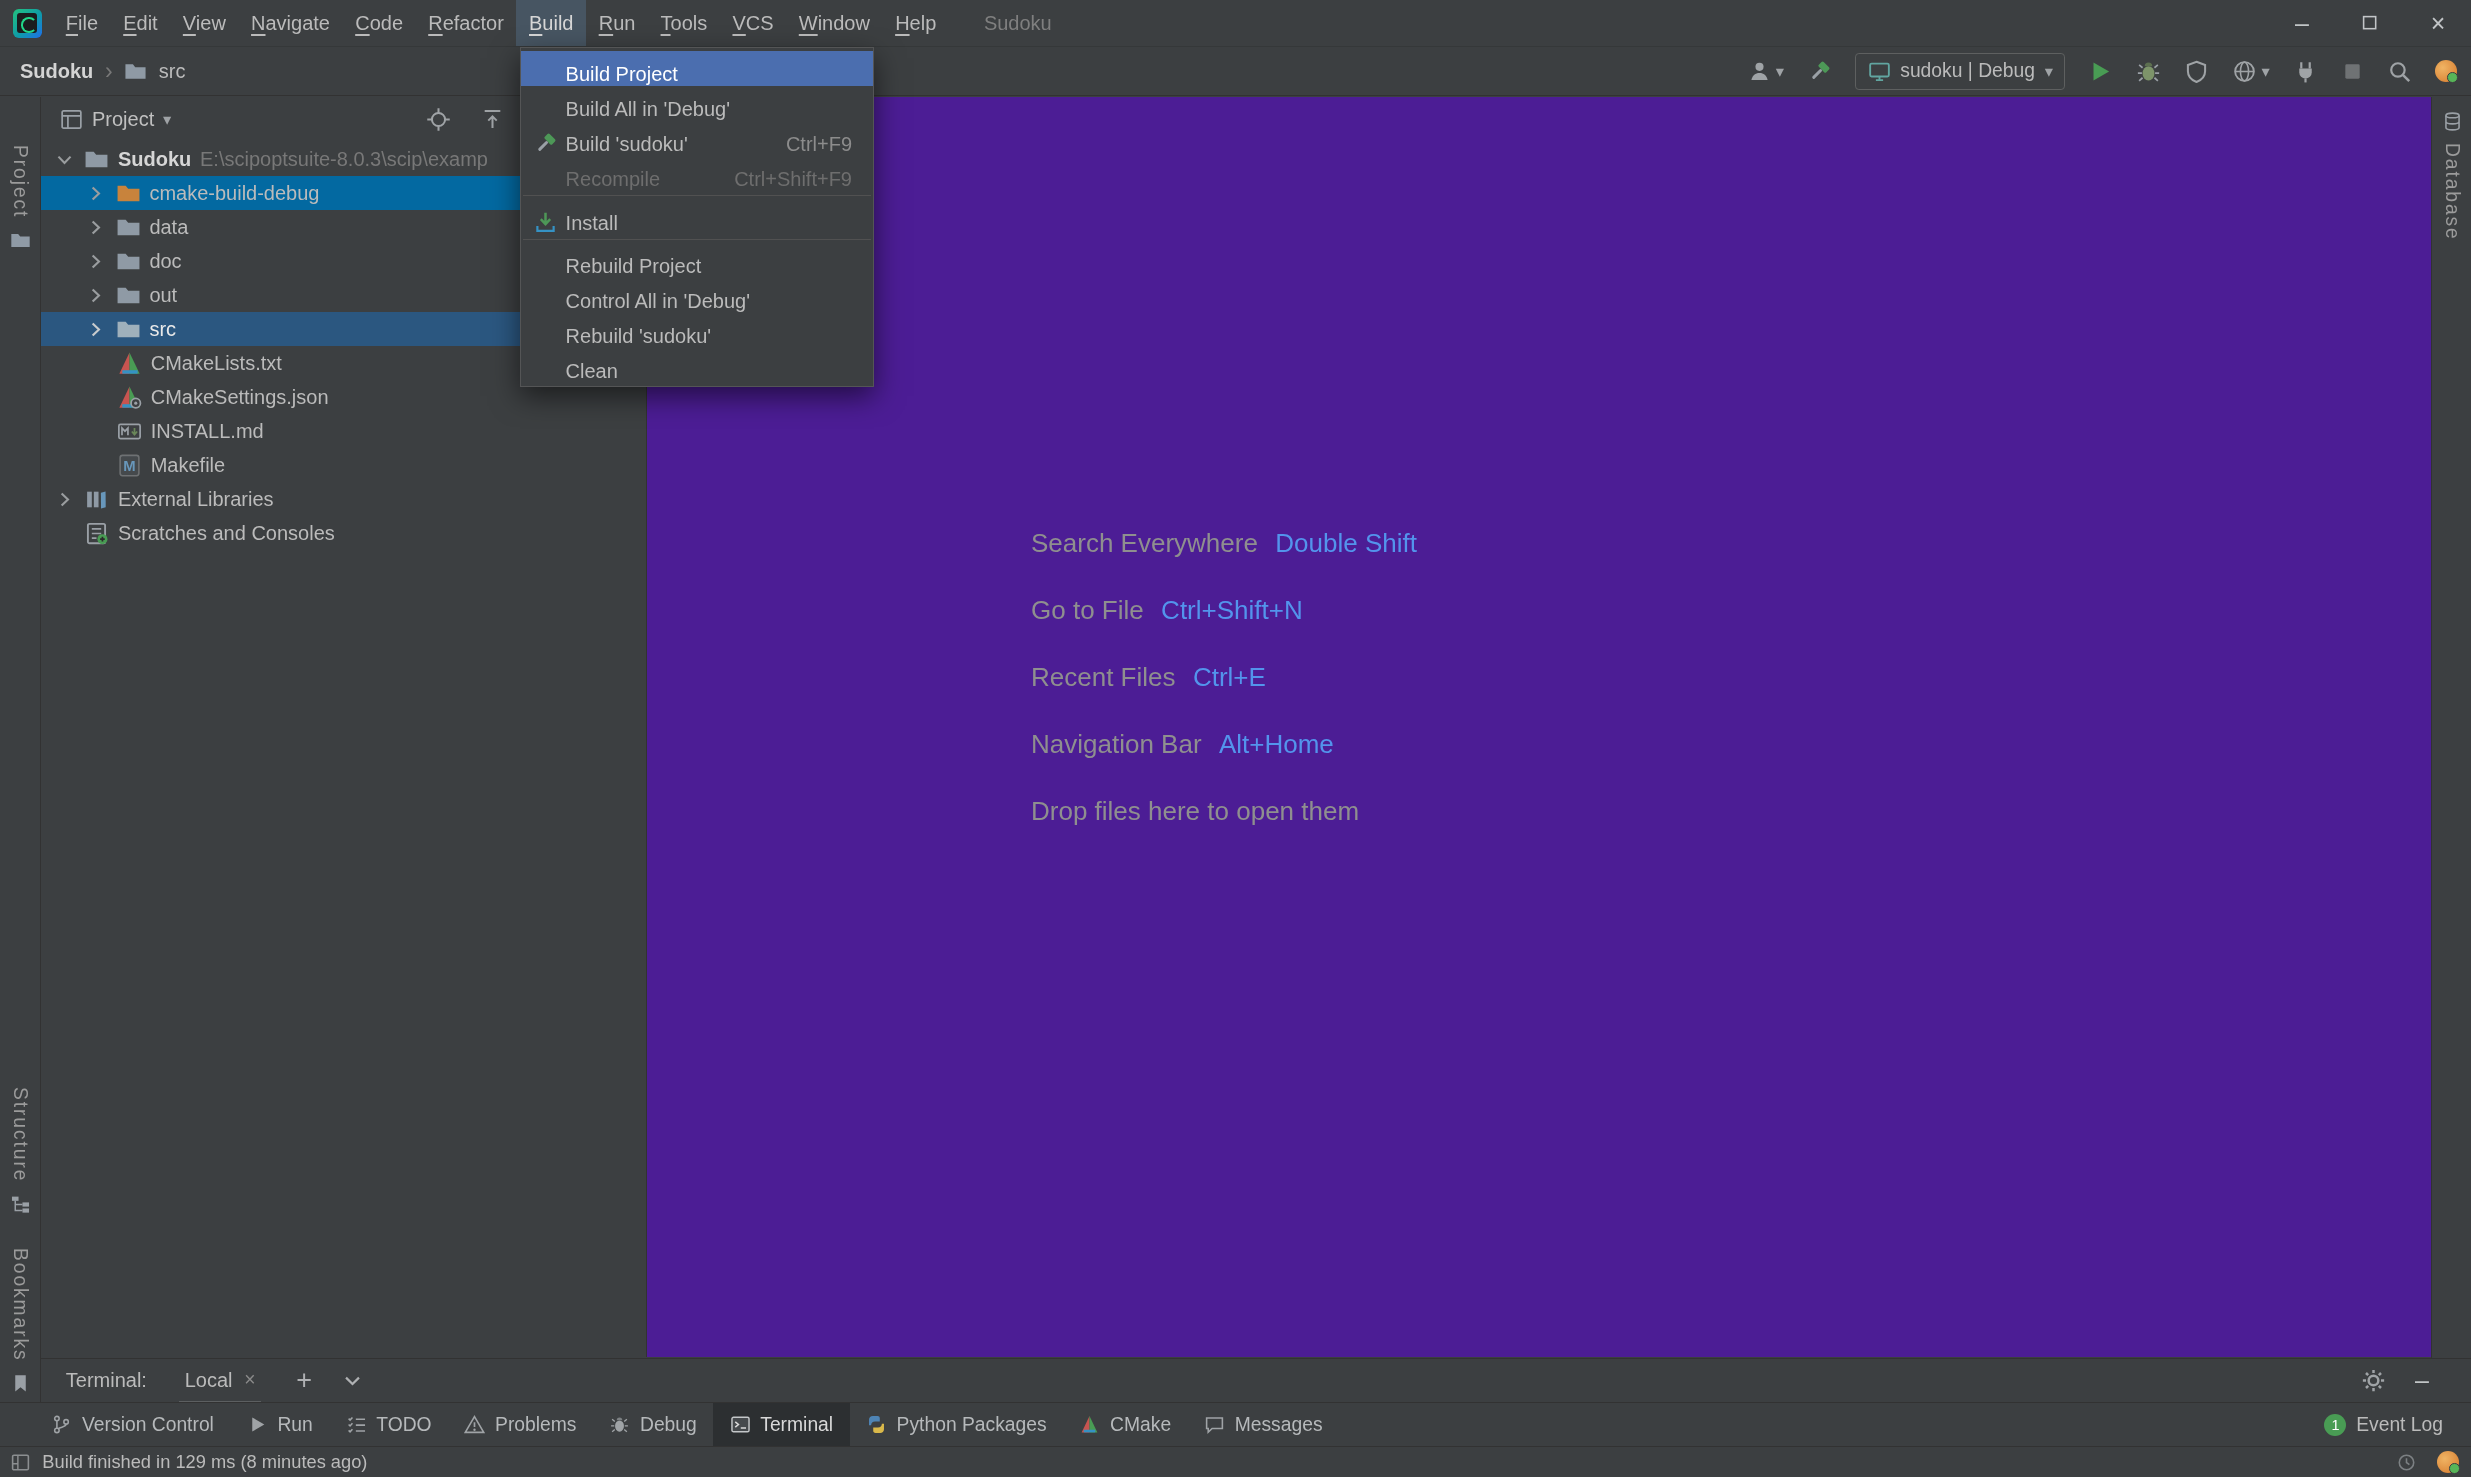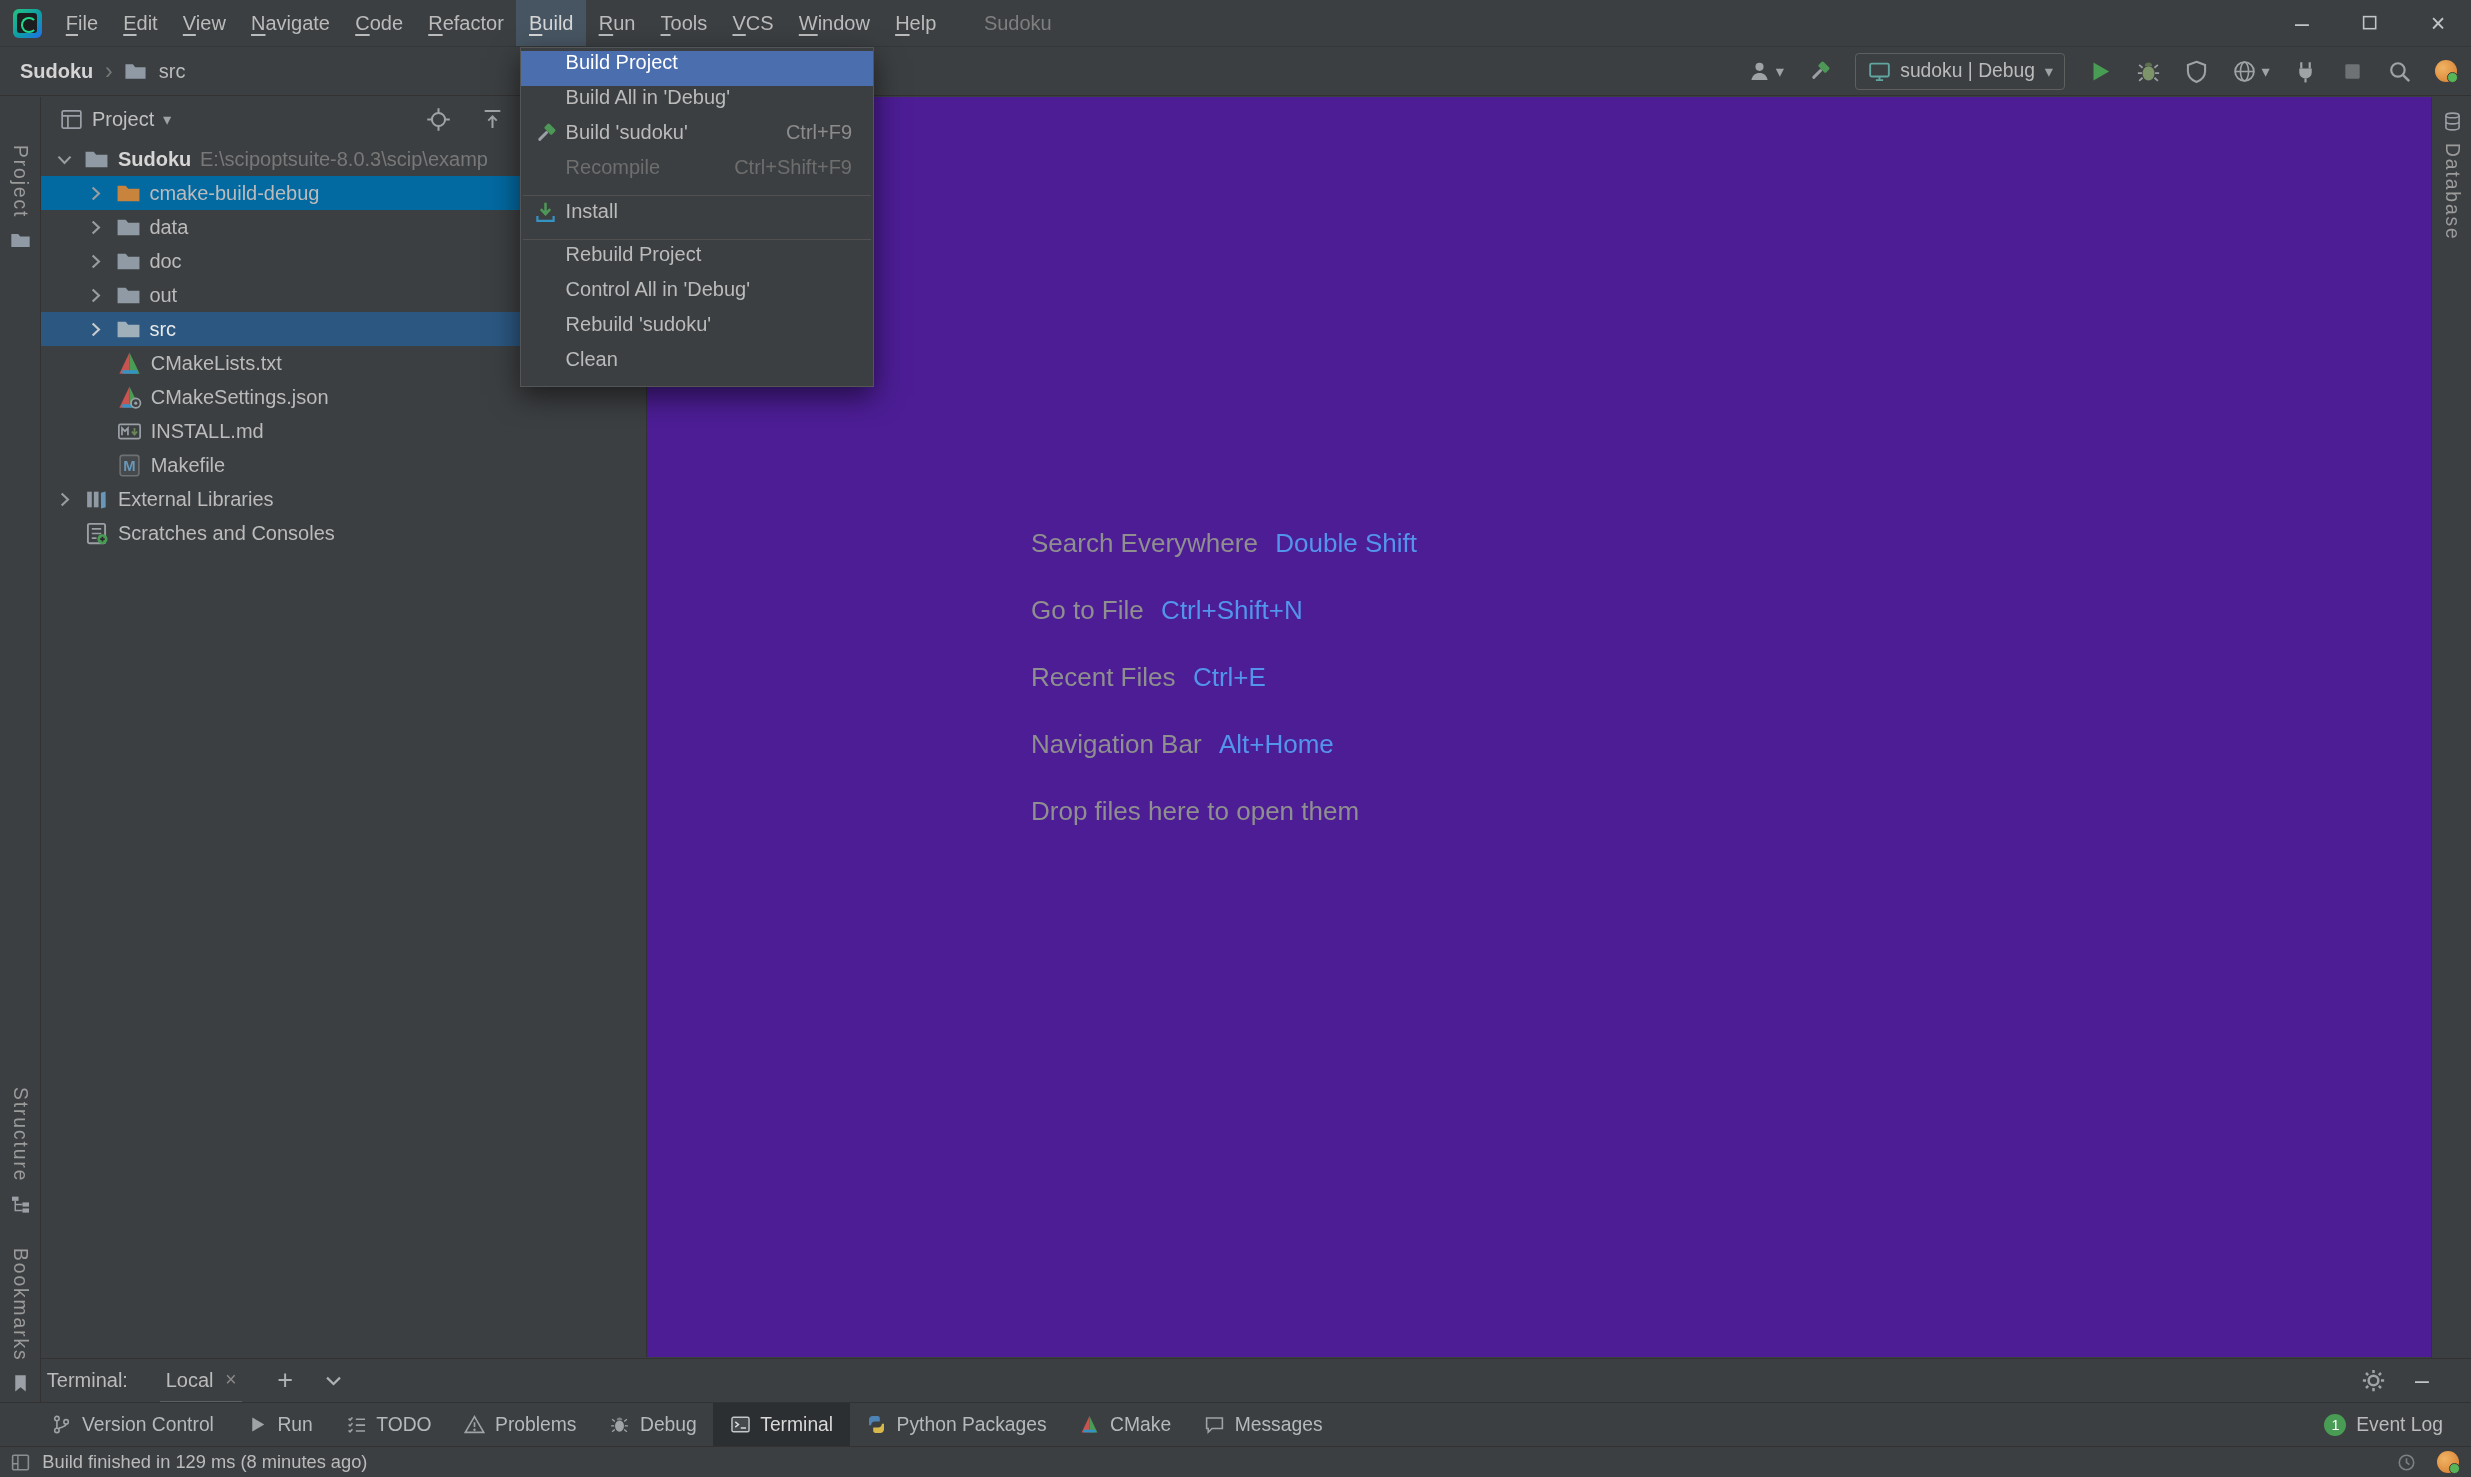--- a/index.html
+++ b/index.html
@@ -74,21 +74,21 @@
   
   .editor { position:absolute; left:647px; right:41px; top:97px; bottom:120px; background:#4c1d95; }
   .hints { position:absolute; left:384px; top:413px; }
   .hint-row { height:67px; display:flex; align-items:center; gap:17.4px; font-size:26px; }
   .hint-label { color:#8f8f8f; }
   .hint-key { color:#5394ec; }
 
   
   .terminal-row { position:absolute; left:41px; right:0; top:1358px; height:44px;
     background:#3c3f41; border-top:1px solid #323232; display:flex; align-items:center; padding:0 43px 0 5.8px; }
-  .term-label { color:#bbbbbb; }
+  .term-label { color:#bbbbbb;margin-left:19px; }
   .term-tab { margin-left:32px; display:flex; align-items:center; gap:11.6px; height:100%;
     border-bottom:1.9px solid #5c5f61; padding:0 5.8px; }
   .tab-close { color:#8a8a8a; font-size:19.3px; }
   .term-plus { margin-left:35px; color:#afb1b3; font-size:27px; line-height:1; }
   .term-chev { margin-left:29px; }
   .term-right { margin-left:auto; display:flex; align-items:center; gap:29px; }
   .term-min { color:#c2c5c7; font-size:25px; }
 
   
   .toolbtn-row { position:absolute; left:0; right:0; top:1402px; height:44px;
@@ -105,21 +105,21 @@
   .status-msg { margin-left:11.6px; color:#bbbbbb; }
   .status-right { margin-left:auto; display:flex; align-items:center; gap:19.3px; }
   .orange-dot { width:22px; height:22px; border-radius:50%;
     background:radial-gradient(circle at 35% 35%, #f0b464, #dd8a3c 70%); position:relative; }
   .orange-dot::after { content:""; position:absolute; right:-1px; bottom:-1px; width:8.7px; height:8.7px;
     border-radius:50%; background:#57b558; border:1.9px solid #3c3f41; }
 
   
   .popup { position:absolute; left:520px; top:47px; width:354px; z-index:60;
     background:#3c3f41; border:1px solid #545556; box-shadow:0 9.7px 27px rgba(0,0,0,.55); padding:2.9px 0; }
-  .pm-item { height:35px; display:flex; align-items:flex-start; padding:0 21px 0 11.6px; color:#bbbbbb; }
+  .pm-item { height:35px; display:flex; align-items:flex-end; padding:0 21px 0 11.6px; color:#bbbbbb; }
   .pm-item .pm-ico { width:33px; flex:none; display:flex; align-items:center; }
   .pm-item.selected { background:#4b6eaf; color:#ffffff; }
   .pm-item.disabled { color:#6e6e6e; }
   .pm-item.disabled .pm-key { color:#6e6e6e; }
   .pm-key { margin-left:auto; color:#8c8c8c; }
   .pm-sep { height:1px; background:#515151; margin:3.9px 1.9px; }
 
   svg { display:block; flex:none; }
 </style>
 </head>

